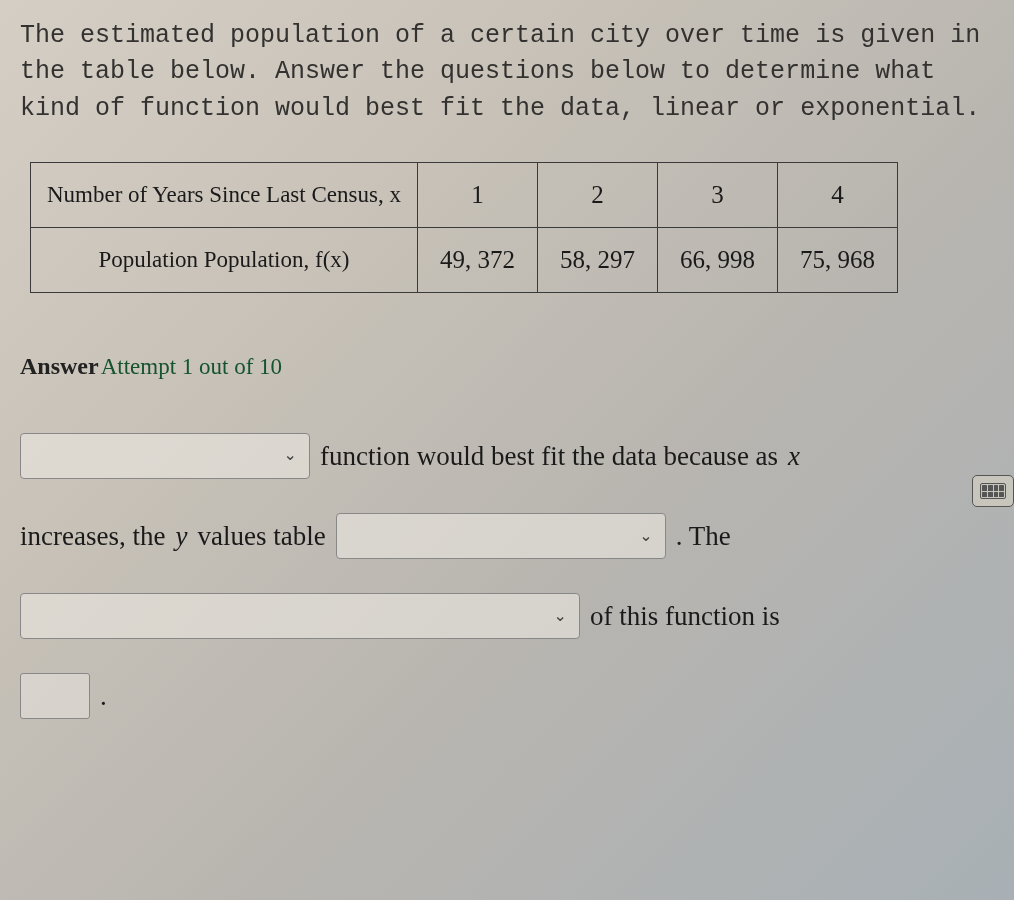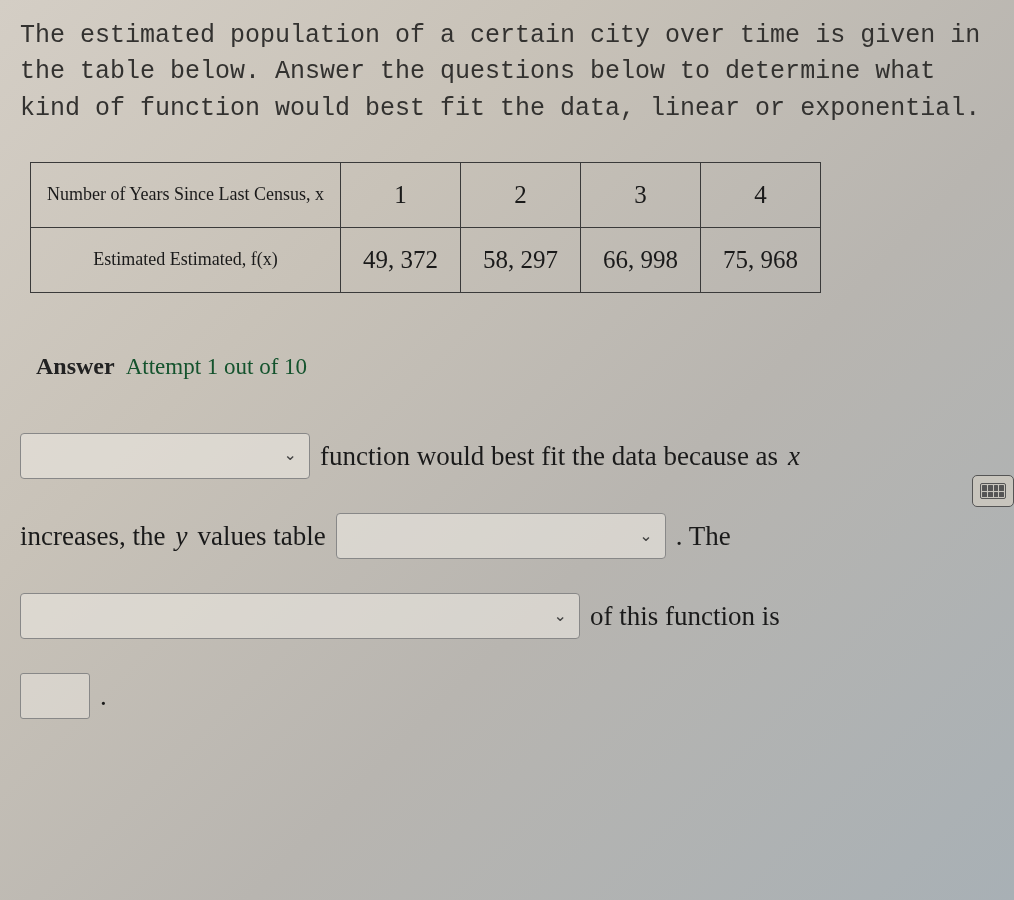--- a/index.html
+++ b/index.html
@@ -30,35 +30,34 @@
       margin-bottom: 60px;
     }
     table.data-table td {
       border: 1.5px solid #3a3a3a;
       padding: 18px 16px;
       text-align: center;
       font-size: 25px;
       color: #1a1a1a;
     }
     table.data-table td.header-cell {
-      font-size: 18px;
+      font-size: 23px;
       line-height: 1.5;
       padding: 14px 16px;
       min-width: 175px;
     }
     table.data-table td.data-cell {
       min-width: 120px;
       font-family: 'Times New Roman', serif;
     }
     .answer-row {
       display: flex;
       align-items: baseline;
-      gap: 11px;
+      gap: 2px;
       margin-bottom: 45px;
-      margin-left: 16px;
     }
     .answer-label {
       font-weight: bold;
       font-size: 24px;
       color: #222;
     }
     .attempt-text {
       font-size: 23px;
       color: #14532d;
     }
@@ -140,21 +139,21 @@
 <table class="data-table">
   <tbody>
       <tr>
     <td class="header-cell">Number of Years Since Last Census, x</td>
     <td class="data-cell">1</td>
     <td class="data-cell">2</td>
     <td class="data-cell">3</td>
     <td class="data-cell">4</td>
   </tr>
   <tr>
-    <td class="header-cell">Estimated Estimated, f(x)</td>
+    <td class="header-cell">Population Population, f(x)</td>
     <td class="data-cell">49, 372</td>
     <td class="data-cell">58, 297</td>
     <td class="data-cell">66, 998</td>
     <td class="data-cell">75, 968</td>
   </tr>
 </tbody>
   </table>
 
 <div class="answer-row">
   <span class="answer-label">Answer</span>

